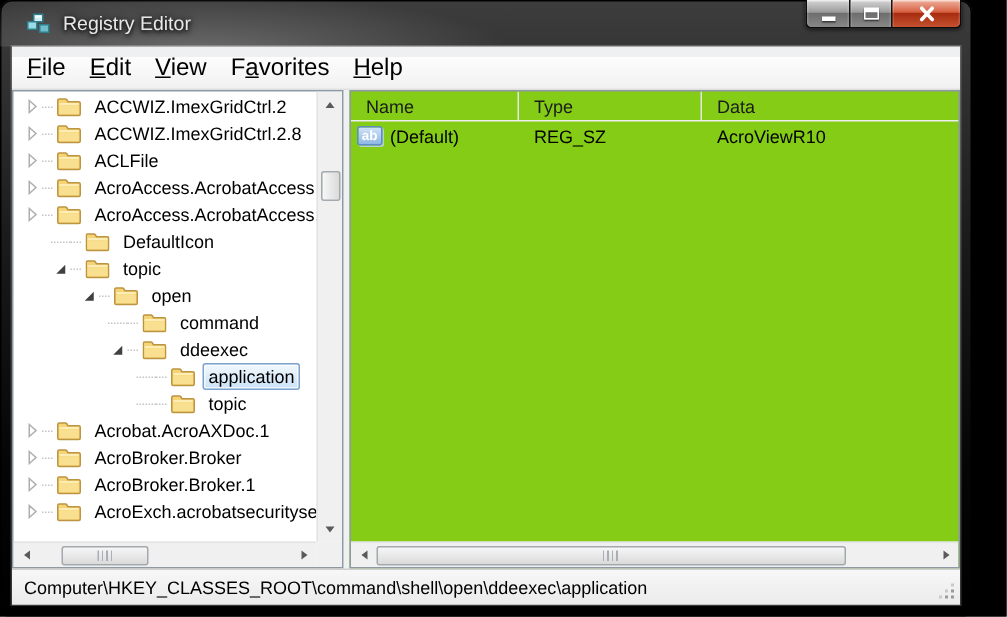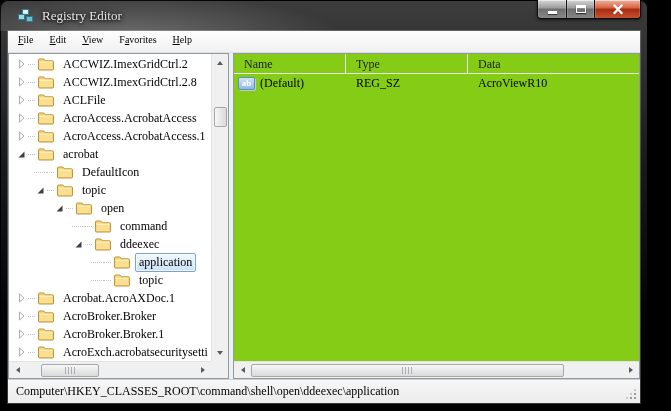--- a/index.html
+++ b/index.html
@@ -2,21 +2,21 @@
 <html><head>
 <meta charset="utf-8">
 <style>
   html,body{margin:0;padding:0;background:#000;}
   *{box-sizing:border-box;}
   .window{
     width:648px;height:411px;position:relative;overflow:hidden;
     border-radius:8px 8px 5px 5px;
     background:linear-gradient(180deg,#3d3d3d 0%,#1b1b1b 38%,#050505 75%,#000 100%);
     box-shadow:inset 0 0 0 1px #000;
-    font-family:Liberation Serif, serif;
+    font-family:Liberation Sans, sans-serif;
     -webkit-font-smoothing:antialiased;
   }
   
   .titlebar{height:31px;position:relative;display:flex;align-items:center;padding-left:18px;
     background:radial-gradient(ellipse 300px 55px at 130px 34px,rgba(160,160,160,.5),rgba(0,0,0,0) 70%);}
   .app-icon{display:flex;margin-right:8px;}
   .title{color:#e8e8e8;font-size:13px;text-shadow:0 1px 3px #000,0 0 6px rgba(0,0,0,.8);}
   .caption-buttons{position:absolute;top:0;right:7px;display:flex;height:19px;
     border:1px solid #0b0b0b;border-top:none;border-radius:0 0 4px 4px;overflow:hidden;
     box-shadow:0 1px 3px rgba(0,0,0,.6);}
@@ -24,22 +24,22 @@
     box-shadow:inset 0 1px 0 rgba(255,255,255,.55),inset 1px 0 0 rgba(255,255,255,.15),inset -1px 0 0 rgba(255,255,255,.15);}
   .btn-min{width:29px;background:linear-gradient(#d6d6d6,#9b9b9b 45%,#6e6e6e 50%,#888);border-right:1px solid #141414;}
   .btn-max{width:28px;background:linear-gradient(#d6d6d6,#9b9b9b 45%,#6e6e6e 50%,#888);border-right:1px solid #141414;}
   .btn-close{width:45px;background:linear-gradient(#efb3a0,#d65f40 45%,#a72c10 50%,#c4512f);}
   .glyph-min{width:9px;height:3px;background:#fff;margin-top:7px;box-shadow:0 1px 1px rgba(0,0,0,.6);}
   .glyph-max{width:10px;height:8px;border:1px solid #fff;border-top:3px solid #fff;box-shadow:0 1px 1px rgba(0,0,0,.6);}
   
   .client{position:absolute;left:8px;right:8px;top:31px;bottom:8px;display:flex;flex-direction:column;
     background:#eef0f2;box-shadow:0 0 0 1px rgba(255,255,255,.22);}
   
-  .menubar{height:22px;flex:none;display:flex;align-items:flex-start;padding-left:2px;
-    background:linear-gradient(#fdfdfd,#f1f1f1);border-bottom:1px solid #e0e0e0;font-size:10px;color:#000;}
+  .menubar{height:22px;flex:none;display:flex;align-items:flex-end;padding-left:2px;
+    background:linear-gradient(#fdfdfd,#f1f1f1);border-bottom:1px solid #e0e0e0;font-size:16px;color:#000;margin-top:7px;}
   .menu-item{padding:3px 8px 4px 8px;}
   .menu-item u{text-decoration:underline;}
   
   .content{flex:1;display:flex;min-height:0;background:#eef0f2;}
   .tree-pane{width:221px;flex:none;position:relative;background:#fff;border:1px solid #8e99a3;overflow:hidden;}
   .splitter{width:4px;flex:none;}
   .list-pane{flex:1;position:relative;background:#84cc16;border:1px solid #8e99a3;overflow:hidden;display:flex;flex-direction:column;}
   
   .tree-view{position:absolute;left:0;top:0;right:17px;bottom:17px;overflow:hidden;padding-top:1px;font-size:12px;color:#000;}
   .tree-row{height:18px;display:flex;align-items:center;white-space:nowrap;padding-left:6px;}
@@ -215,37 +215,20 @@
               <span class="folder">
                 <svg width="16" height="13" viewBox="0 0 16 13">
                   <path d="M0.5 2 Q0.5 1 1.5 1 L5.6 1 Q6.2 1 6.5 1.5 L7.3 2.8 L14.5 2.8 Q15.5 2.8 15.5 3.8 L15.5 11 Q15.5 12 14.5 12 L1.5 12 Q0.5 12 0.5 11 Z" fill="#f5d477" stroke="#bd9441"></path>
                   <path d="M1.5 11 L1.5 6 Q1.5 5.1 2.4 5.1 L13.6 5.1 Q14.5 5.1 14.5 6 L14.5 11" fill="#f9e090"></path>
                   <path d="M1.5 4.3 L14.5 4.3" stroke="#fcedb4" stroke-width="1.4"></path>
                 </svg>
               </span>
               <span class="tlabel">AcroAccess.AcrobatAccess.1</span>
             </div>
             <div class="tree-row">
-              <span class="ind" style="width: 0px;"></span>
-              <span class="slot">
-                <svg width="9" height="9" viewBox="0 0 9 9">
-                  <path d="M7.5 1.5 L7.5 7.5 L1.5 7.5 Z" fill="#404040"></path>
-                </svg>
-              </span>
-              <span class="stub"></span>
-              <span class="folder">
-                <svg width="16" height="13" viewBox="0 0 16 13">
-                  <path d="M0.5 2 Q0.5 1 1.5 1 L5.6 1 Q6.2 1 6.5 1.5 L7.3 2.8 L14.5 2.8 Q15.5 2.8 15.5 3.8 L15.5 11 Q15.5 12 14.5 12 L1.5 12 Q0.5 12 0.5 11 Z" fill="#f5d477" stroke="#bd9441"></path>
-                  <path d="M1.5 11 L1.5 6 Q1.5 5.1 2.4 5.1 L13.6 5.1 Q14.5 5.1 14.5 6 L14.5 11" fill="#f9e090"></path>
-                  <path d="M1.5 4.3 L14.5 4.3" stroke="#fcedb4" stroke-width="1.4"></path>
-                </svg>
-              </span>
-              <span class="tlabel">acrobat</span>
-            </div>
-            <div class="tree-row">
               <span class="ind" style="width: 19px;"></span>
               <span class="slot">
                 <span class="dot"></span>
               </span>
               <span class="stub"></span>
               <span class="folder">
                 <svg width="16" height="13" viewBox="0 0 16 13">
                   <path d="M0.5 2 Q0.5 1 1.5 1 L5.6 1 Q6.2 1 6.5 1.5 L7.3 2.8 L14.5 2.8 Q15.5 2.8 15.5 3.8 L15.5 11 Q15.5 12 14.5 12 L1.5 12 Q0.5 12 0.5 11 Z" fill="#f5d477" stroke="#bd9441"></path>
                   <path d="M1.5 11 L1.5 6 Q1.5 5.1 2.4 5.1 L13.6 5.1 Q14.5 5.1 14.5 6 L14.5 11" fill="#f9e090"></path>
                   <path d="M1.5 4.3 L14.5 4.3" stroke="#fcedb4" stroke-width="1.4"></path>

